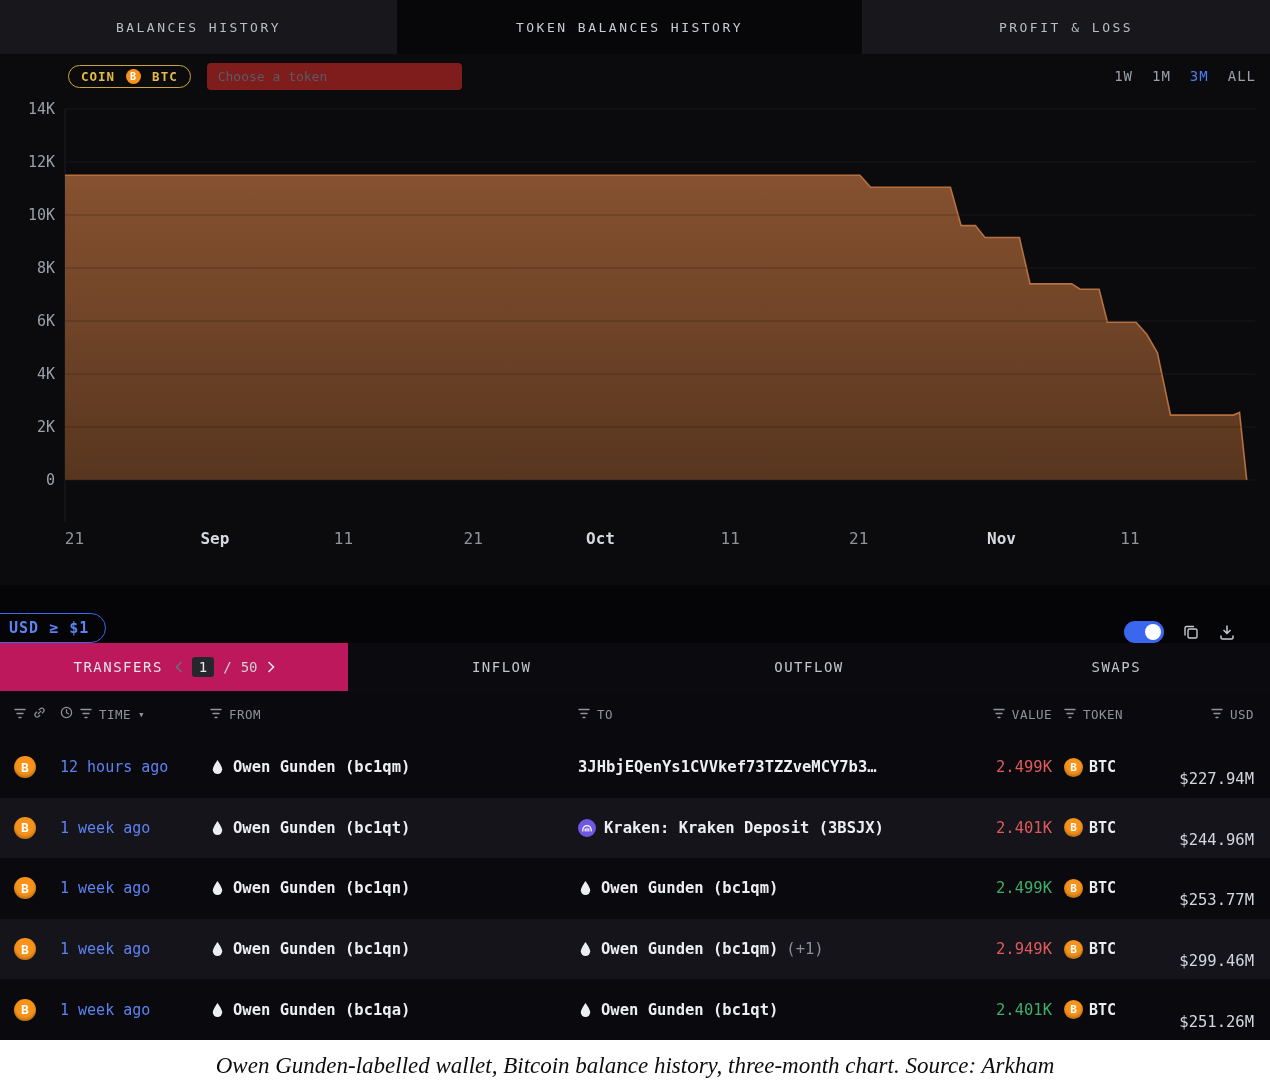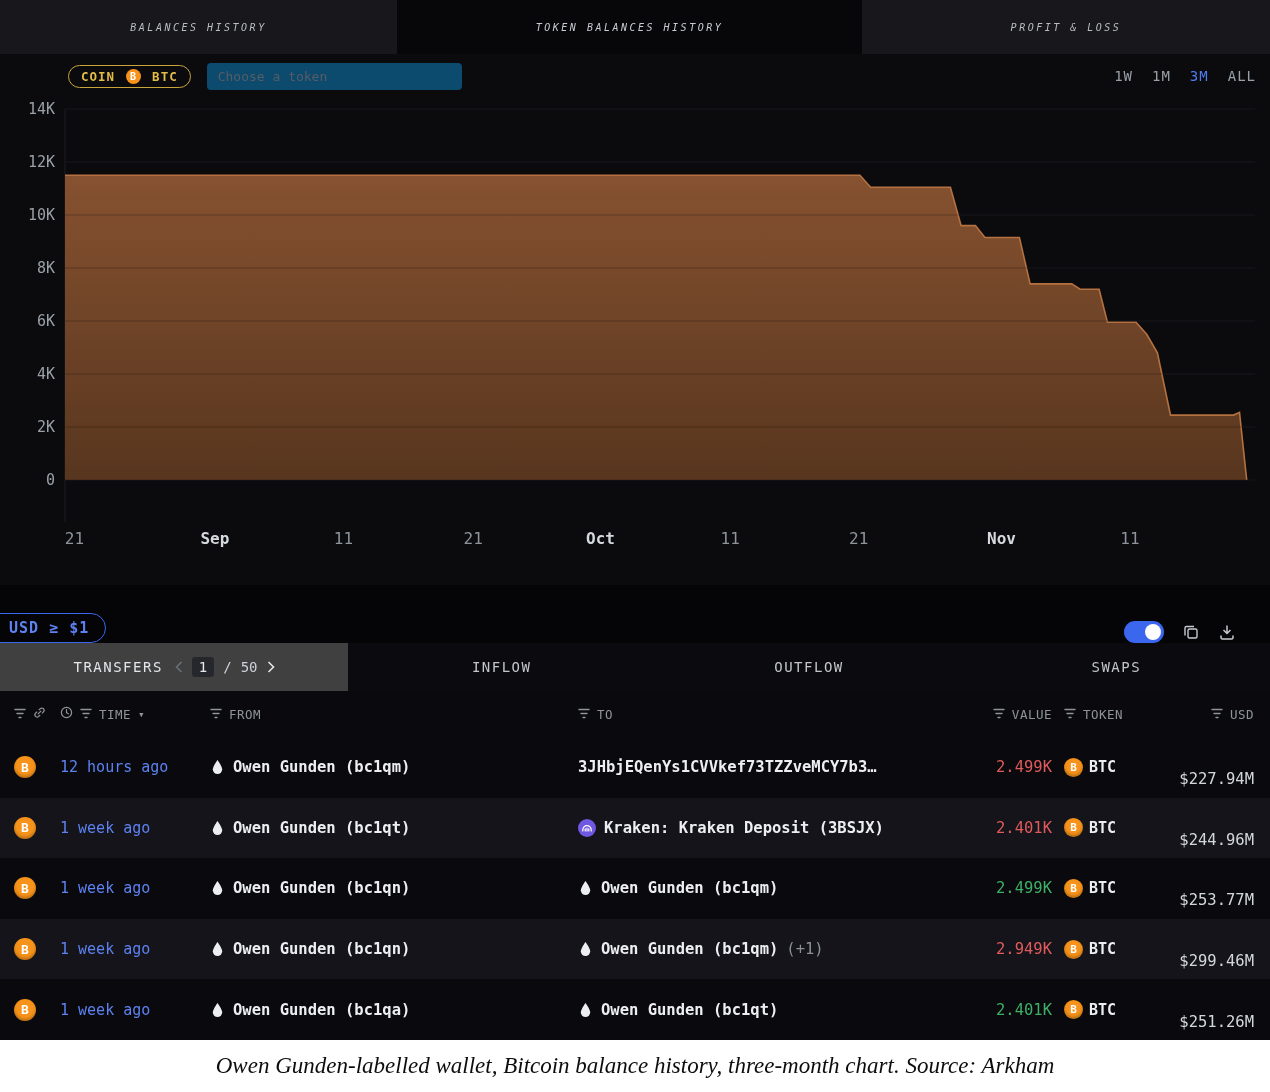--- a/index.html
+++ b/index.html
@@ -1,48 +1,48 @@
 <!DOCTYPE html>
 <html><head>
 <meta charset="utf-8">
 <style>
   * { box-sizing: border-box; margin: 0; padding: 0; }
   body { background: #000; font-family: "DejaVu Sans Mono", monospace; width: 1270px; }
   .app { width: 1270px; height: 1092px; display: flex; flex-direction: column; overflow: hidden; background: #0b0b0e; color: #c8ccd2; }
 
   
   .top-tabs { display: grid; grid-template-columns: 397px 465px 408px; height: 54px; flex: 0 0 auto; }
-  .top-tab { display: flex; align-items: center; justify-content: center; background: #17171c; color: #b9bdc4; font-size: 10px; letter-spacing: 2.5px; cursor: pointer; font-style: italic; }
+  .top-tab { display: flex; align-items: center; justify-content: center; background: #17171c; color: #b9bdc4; font-size: 13px; letter-spacing: 2.5px; cursor: pointer; }
   .top-tab.active { background: #070709; color: #c9cdd3; }
 
   
   .chart-section { height: 531px; background: #0b0b0e; flex: 0 0 auto; }
   .chart-controls { height: 38px; display: flex; align-items: center; padding: 6px 14px 0 68px; gap: 16px; }
   .coin-pill { display: flex; align-items: center; gap: 11px; border: 1px solid #c9a53c; border-radius: 14px; padding: 3px 12px; color: #e3bc45; font-size: 12.5px; letter-spacing: 1px; font-weight: bold; cursor: pointer; }
   .btc-dot { width: 15px; height: 15px; border-radius: 50%; background: #f7931a; color: #fff; font-size: 10px; display: flex; align-items: center; justify-content: center; font-weight: bold; }
-  .token-input { width: 255px; height: 27px; background: #0c4a6e; border: none; border-radius: 4px; color: #aab0b8; padding: 0 11px; font: 13px "DejaVu Sans Mono", monospace; outline: none; }
+  .token-input { width: 255px; height: 27px; background: #7f1d1d; border: none; border-radius: 4px; color: #aab0b8; padding: 0 11px; font: 13px "DejaVu Sans Mono", monospace; outline: none; }
   .token-input::placeholder { color: #585c64; }
   .ranges { margin-left: auto; display: flex; gap: 19px; font-size: 14px; color: #9aa0a8; letter-spacing: 1px; }
   .range { cursor: pointer; }
   .range.active { color: #4f7cf0; }
   #chart-svg { display: block; }
 
   
   .filter-strip { height: 58px; background: #050507; display: flex; align-items: flex-end; padding: 0 34px 0 0; flex: 0 0 auto; }
   .usd-pill { margin-left: -16px; border: 1.5px solid #3b66ee; border-radius: 17px; padding: 5px 16px 5px 24px; color: #5d82f2; font-size: 15px; font-weight: bold; letter-spacing: 1px; cursor: pointer; }
   .strip-right { margin-left: auto; display: flex; align-items: center; gap: 18px; }
   .toggle { width: 40px; height: 22px; border-radius: 11px; background: #2a2a32; position: relative; cursor: pointer; }
   .toggle.on { background: #3b66ee; }
   .toggle::after { content: ""; position: absolute; left: 3px; top: 3px; width: 16px; height: 16px; border-radius: 50%; background: #fff; }
   .toggle.on::after { left: auto; right: 3px; }
   .strip-icon { display: flex; cursor: pointer; }
 
   
   .table-tabs { height: 48px; display: flex; background: #0b0b0f; flex: 0 0 auto; }
-  .transfers-tab { width: 348px; background: #404040; display: flex; align-items: center; justify-content: center; gap: 12px; font-size: 14px; letter-spacing: 1.5px; color: #e2e5ea; cursor: pointer; }
+  .transfers-tab { width: 348px; background: #be185d; display: flex; align-items: center; justify-content: center; gap: 12px; font-size: 14px; letter-spacing: 1.5px; color: #e2e5ea; cursor: pointer; }
   .pagination { display: flex; align-items: center; gap: 9px; font-size: 14px; letter-spacing: 0; }
   .page-chevron { display: flex; cursor: pointer; }
   .page-box { background: #26262d; border-radius: 3px; padding: 2px 7px; color: #e5e8ec; }
   .page-sep, .page-total { color: #cdd1d7; }
   .table-tab { flex: 1; display: flex; align-items: center; justify-content: center; font-size: 14px; letter-spacing: 1.5px; color: #c2c6cc; cursor: pointer; }
 
   
   .grid-cols { display: grid; grid-template-columns: 46px 150px 368px 344px 130px 70px 132px; align-items: center; padding: 0 16px 0 14px; }
   .t-header { height: 46px; font-size: 12.5px; color: #8f949b; background: #0a0a0e; letter-spacing: 0.5px; flex: 0 0 auto; }
   .h-cell { display: flex; align-items: center; gap: 7px; }

